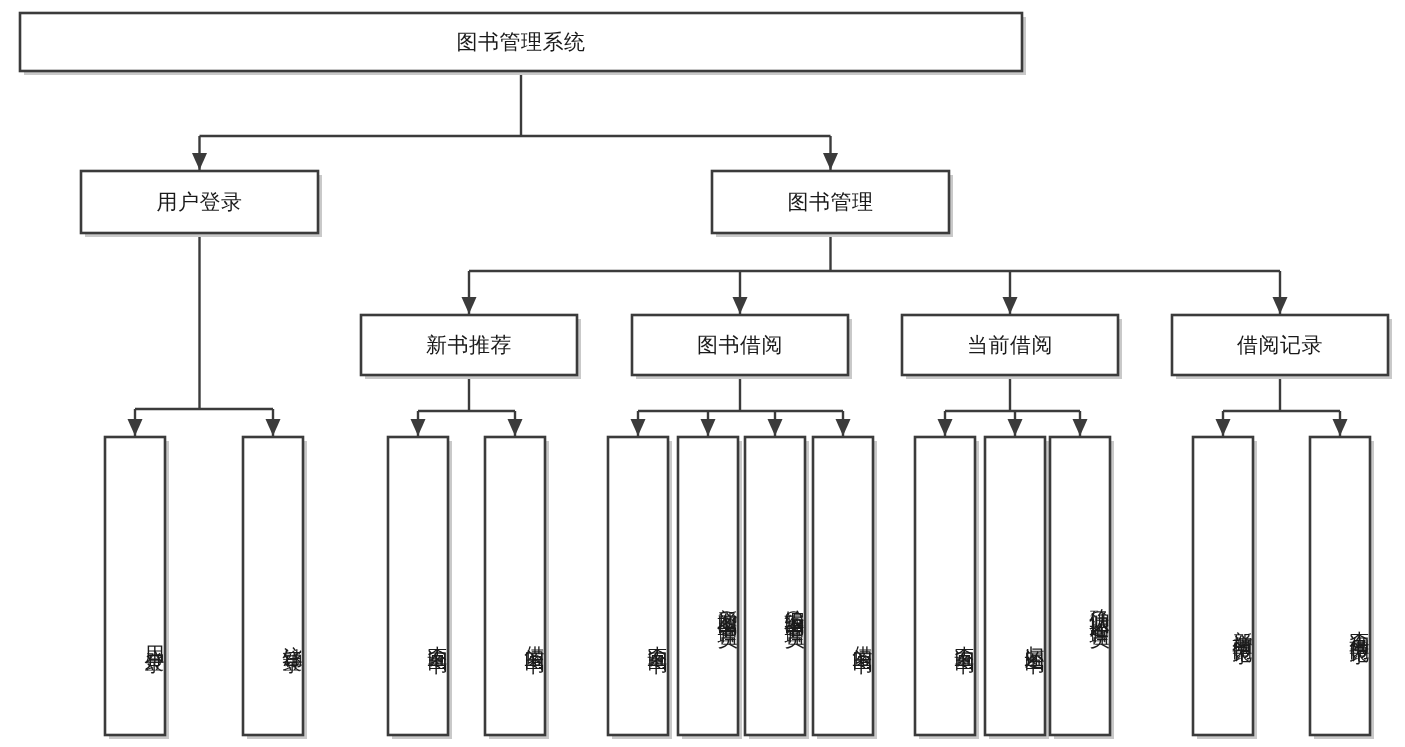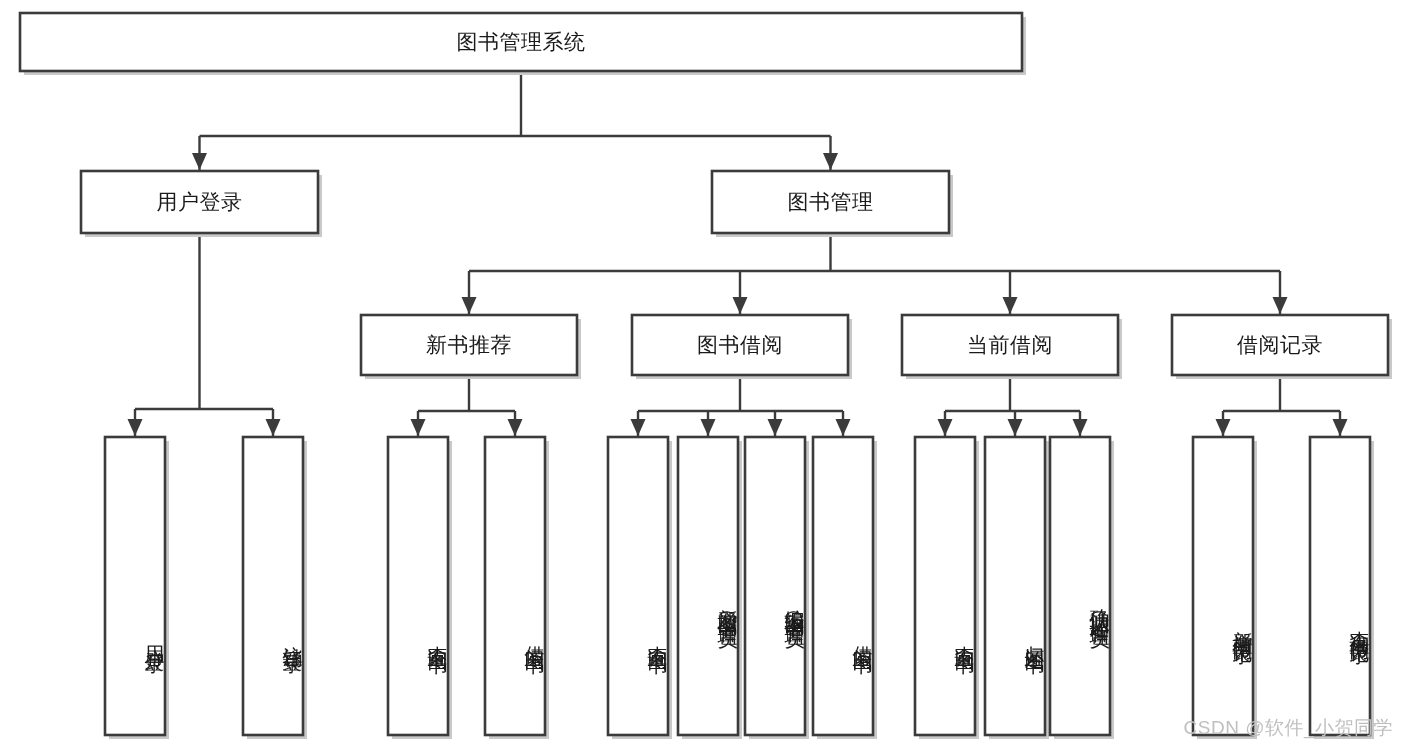--- a/index.html
+++ b/index.html
@@ -201,14 +201,13 @@
       <div class="leaf-label-wrap" style="left: 678px; top: 482.5px; width: 60px; height: 248.5px;">新增图书（管理员）</div>
       <div class="leaf-label-wrap" style="left: 745px; top: 482.5px; width: 60px; height: 248.5px;">编辑图书（管理员）</div>
       <div class="leaf-label-wrap" style="left: 813px; top: 540px; width: 60px; height: 191px;">借阅图书</div>
       <div class="leaf-label-wrap" style="left: 915px; top: 540px; width: 60px; height: 191px;">查询图书</div>
       <div class="leaf-label-wrap" style="left: 985px; top: 540px; width: 60px; height: 191px;">归还图书</div>
       <div class="leaf-label-wrap" style="left: 1050px; top: 482.5px; width: 60px; height: 248.5px;">确认归还（管理员）</div>
       <div class="leaf-label-wrap" style="left: 1193px; top: 517px; width: 60px; height: 214px;">新增借阅记录</div>
       <div class="leaf-label-wrap" style="left: 1310px; top: 517px; width: 60px; height: 214px;">查询借阅记录</div>
     </div>
 
-  <div class="watermark">CSDN @软件_小贺同学</div>
 </div>
 
 </body></html>

